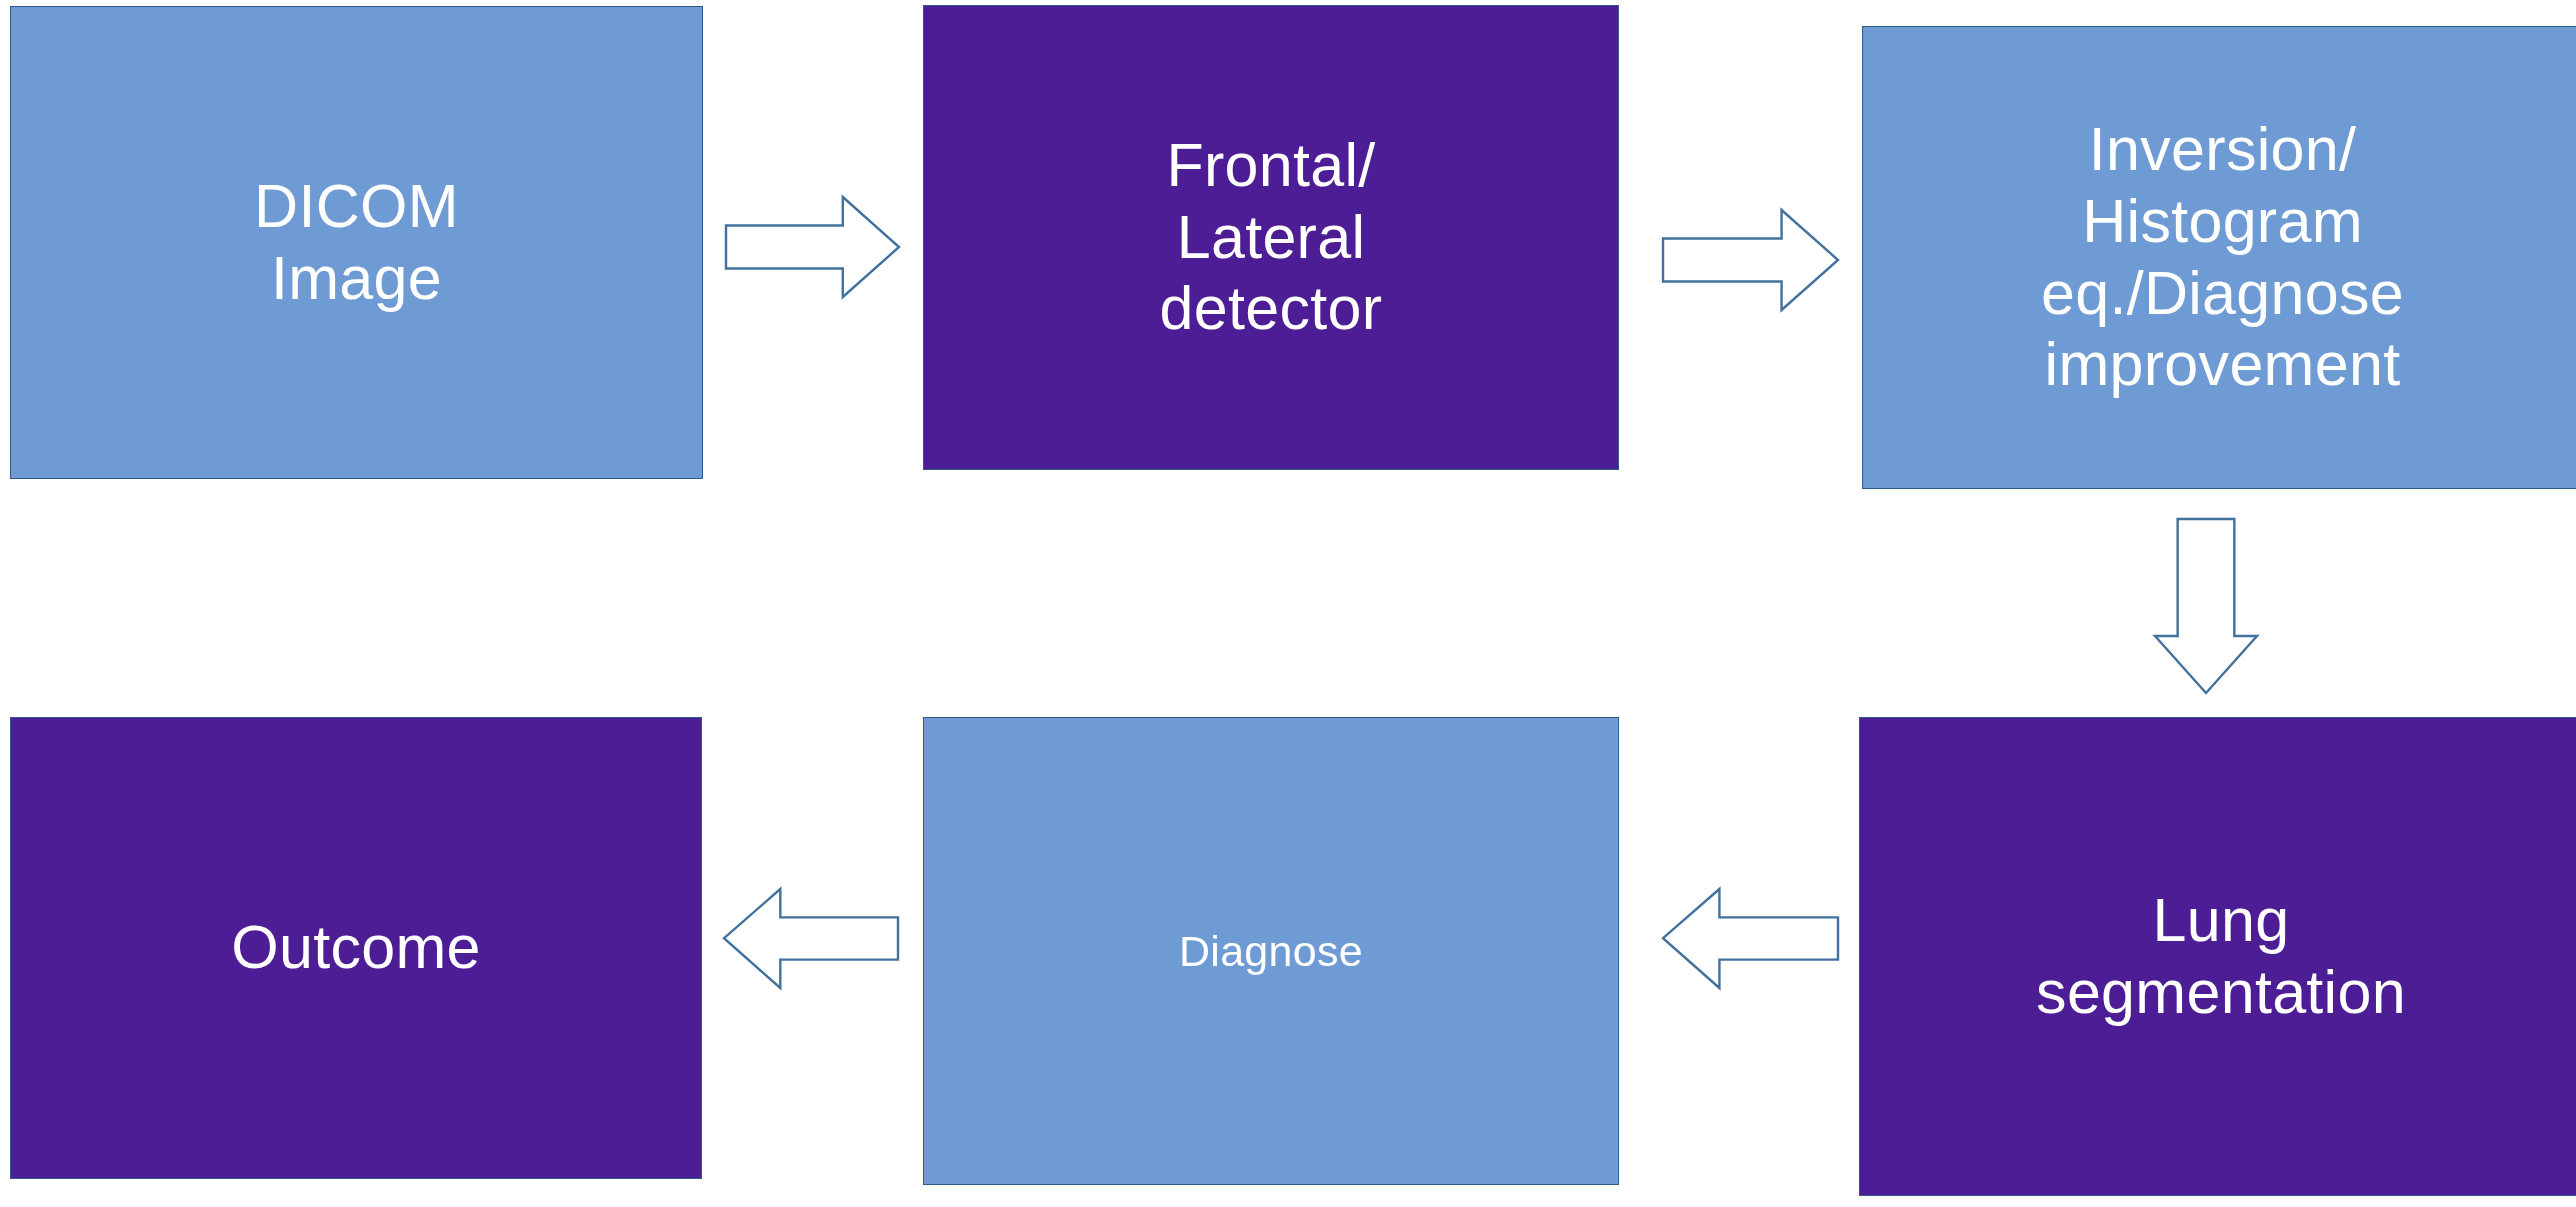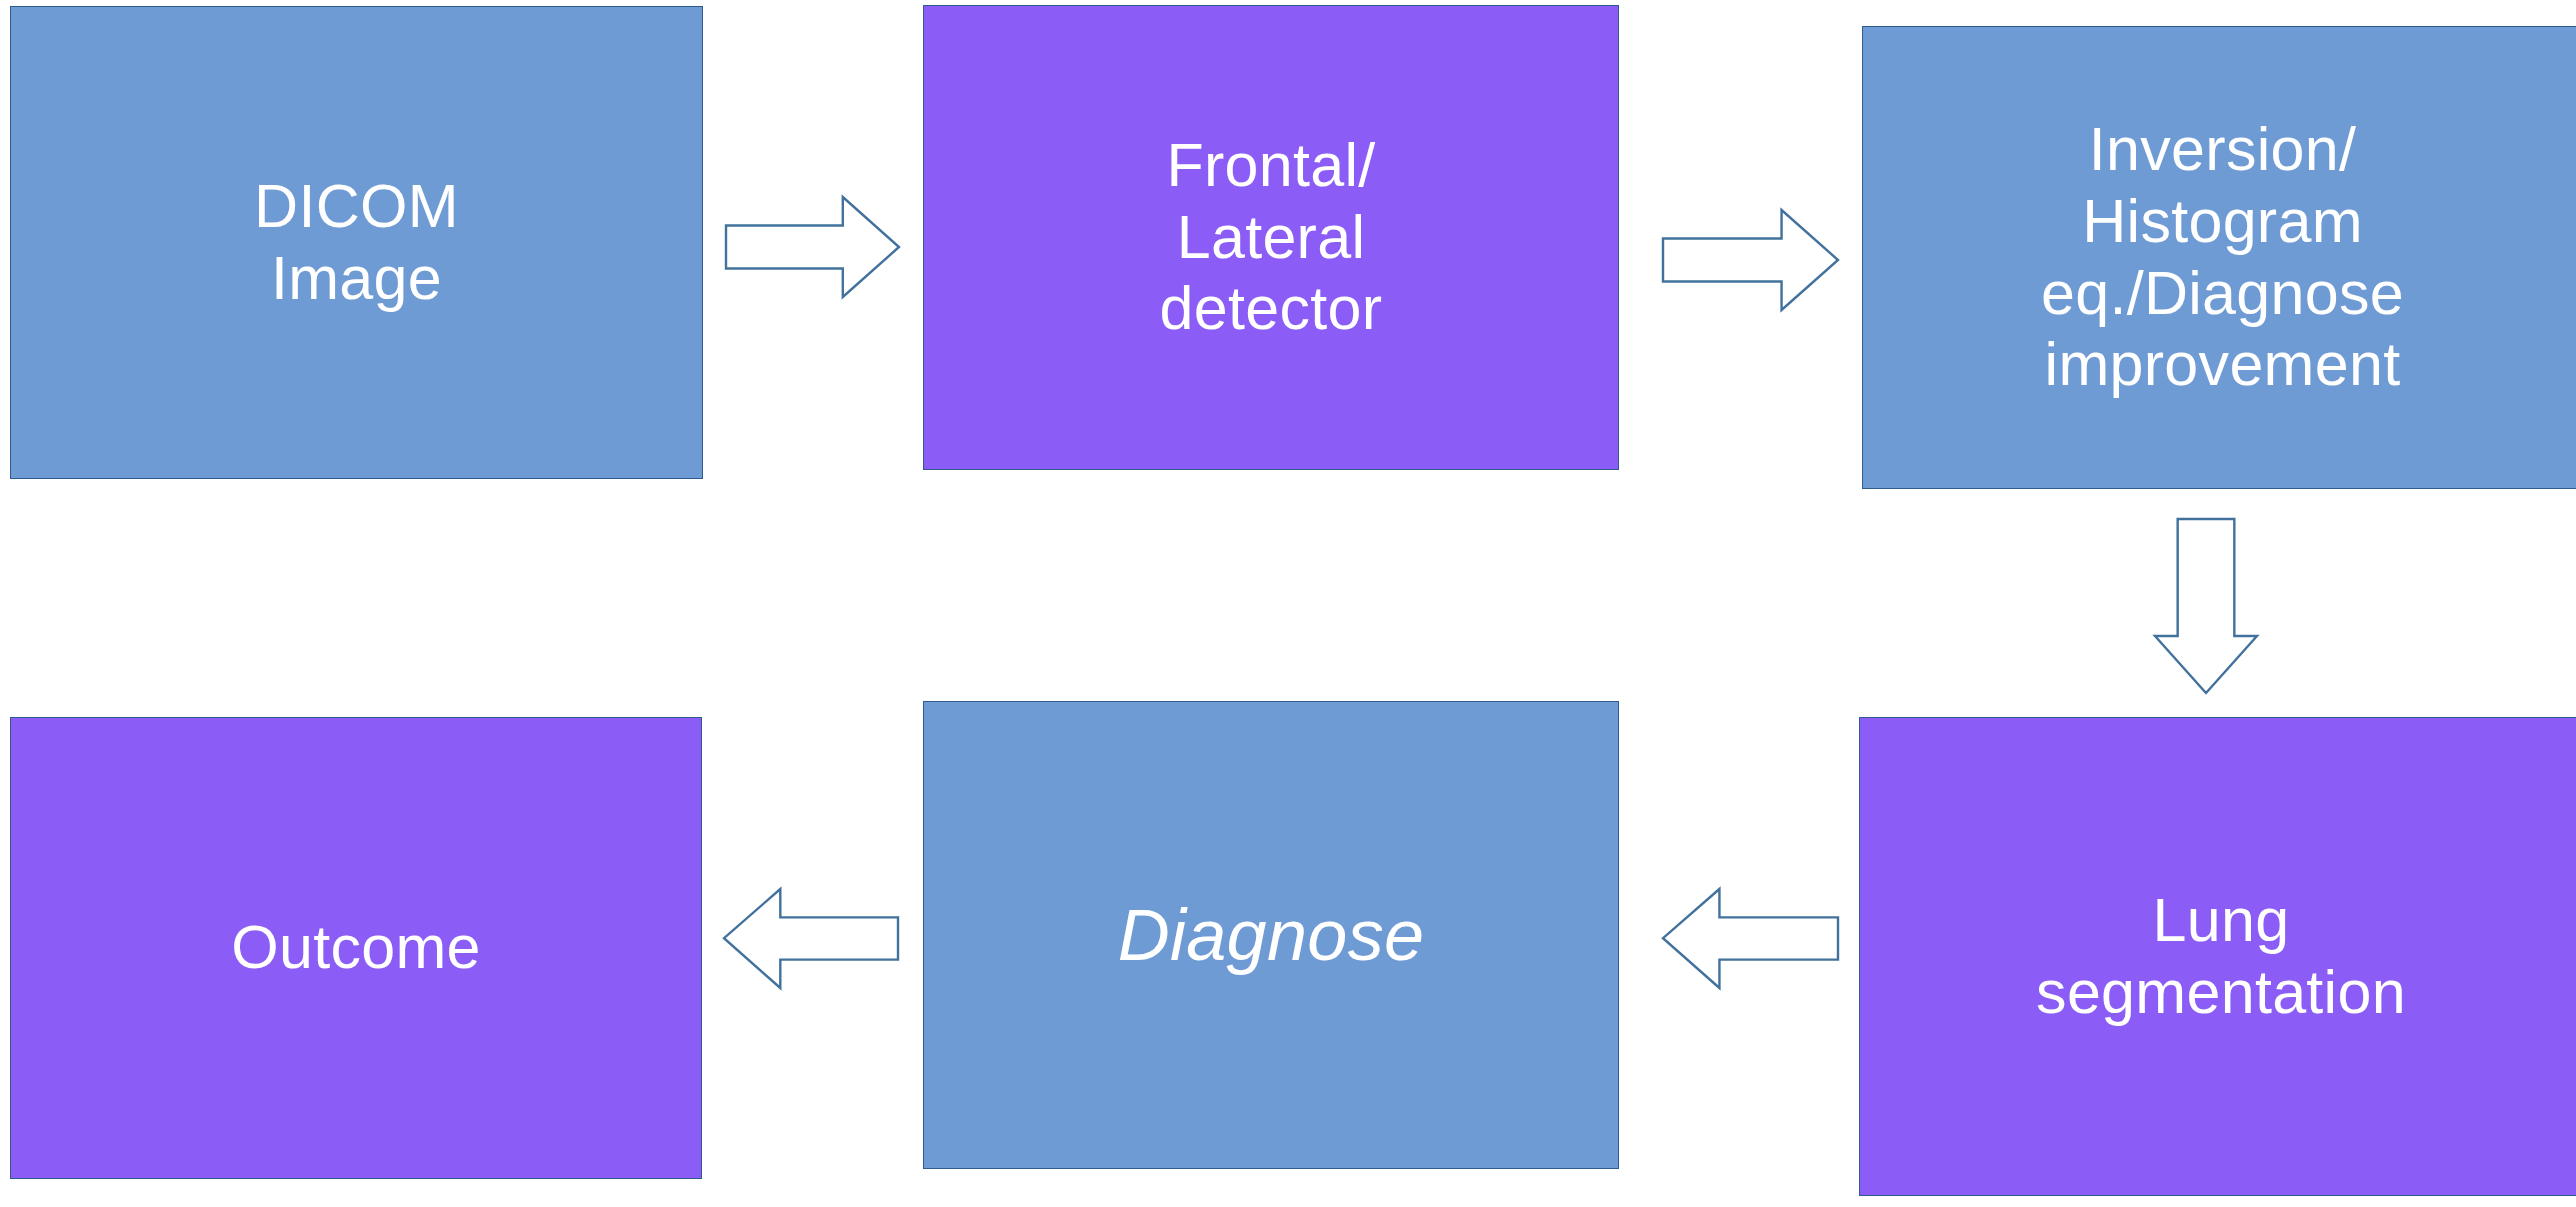--- a/index.html
+++ b/index.html
@@ -24,34 +24,34 @@
     justify-content: center;
     text-align: center;
     color: #ffffff;
     font-weight: 400;
     line-height: 1.18;
     letter-spacing: 0.3px;
     padding: 0 15px;
     border: 1.3px solid #2E5B8C;
   }
   .node-blue  { background: #6F9BD5; }
-  .node-orange{ background: #8b5cf6; }
+  .node-orange{ background: #4c1d95; }
 
   .node .label {
     display: block;
     width: 100%;
     white-space: pre-line;
   }
 
   
   #node-dicom        { left: 10px;   top: 6.3px;   width: 693px; height: 473px;  font-size: 61px; }
   #node-detector     { left: 923px; top: 5px;    width: 696px; height: 465px;  font-size: 61px; }
   #node-enhance      { left: 1862px; top: 26px;   width: 721px; height: 463px;  font-size: 61px; }
   #node-outcome      { left: 10px;   top: 717px; width: 692px; height: 462px;  font-size: 61px; justify-content: flex-end; }
-  #node-diagnose     { left: 923px; top: 701px; width: 696px; height: 468px;  font-size: 72px; font-style: italic; }
+  #node-diagnose     { left: 923px; top: 717px; width: 696px; height: 468px;  font-size: 43px; }
   #node-lungseg      { left: 1859px; top: 717px; width: 724px; height: 479px;  font-size: 61px; }
 
   
   .arrow {
     position: absolute;
     display: block;
   }
   .arrow svg { display: block; width: 100%; height: 100%; overflow: visible; }
   .arrow-shape {
     fill: #ffffff;

